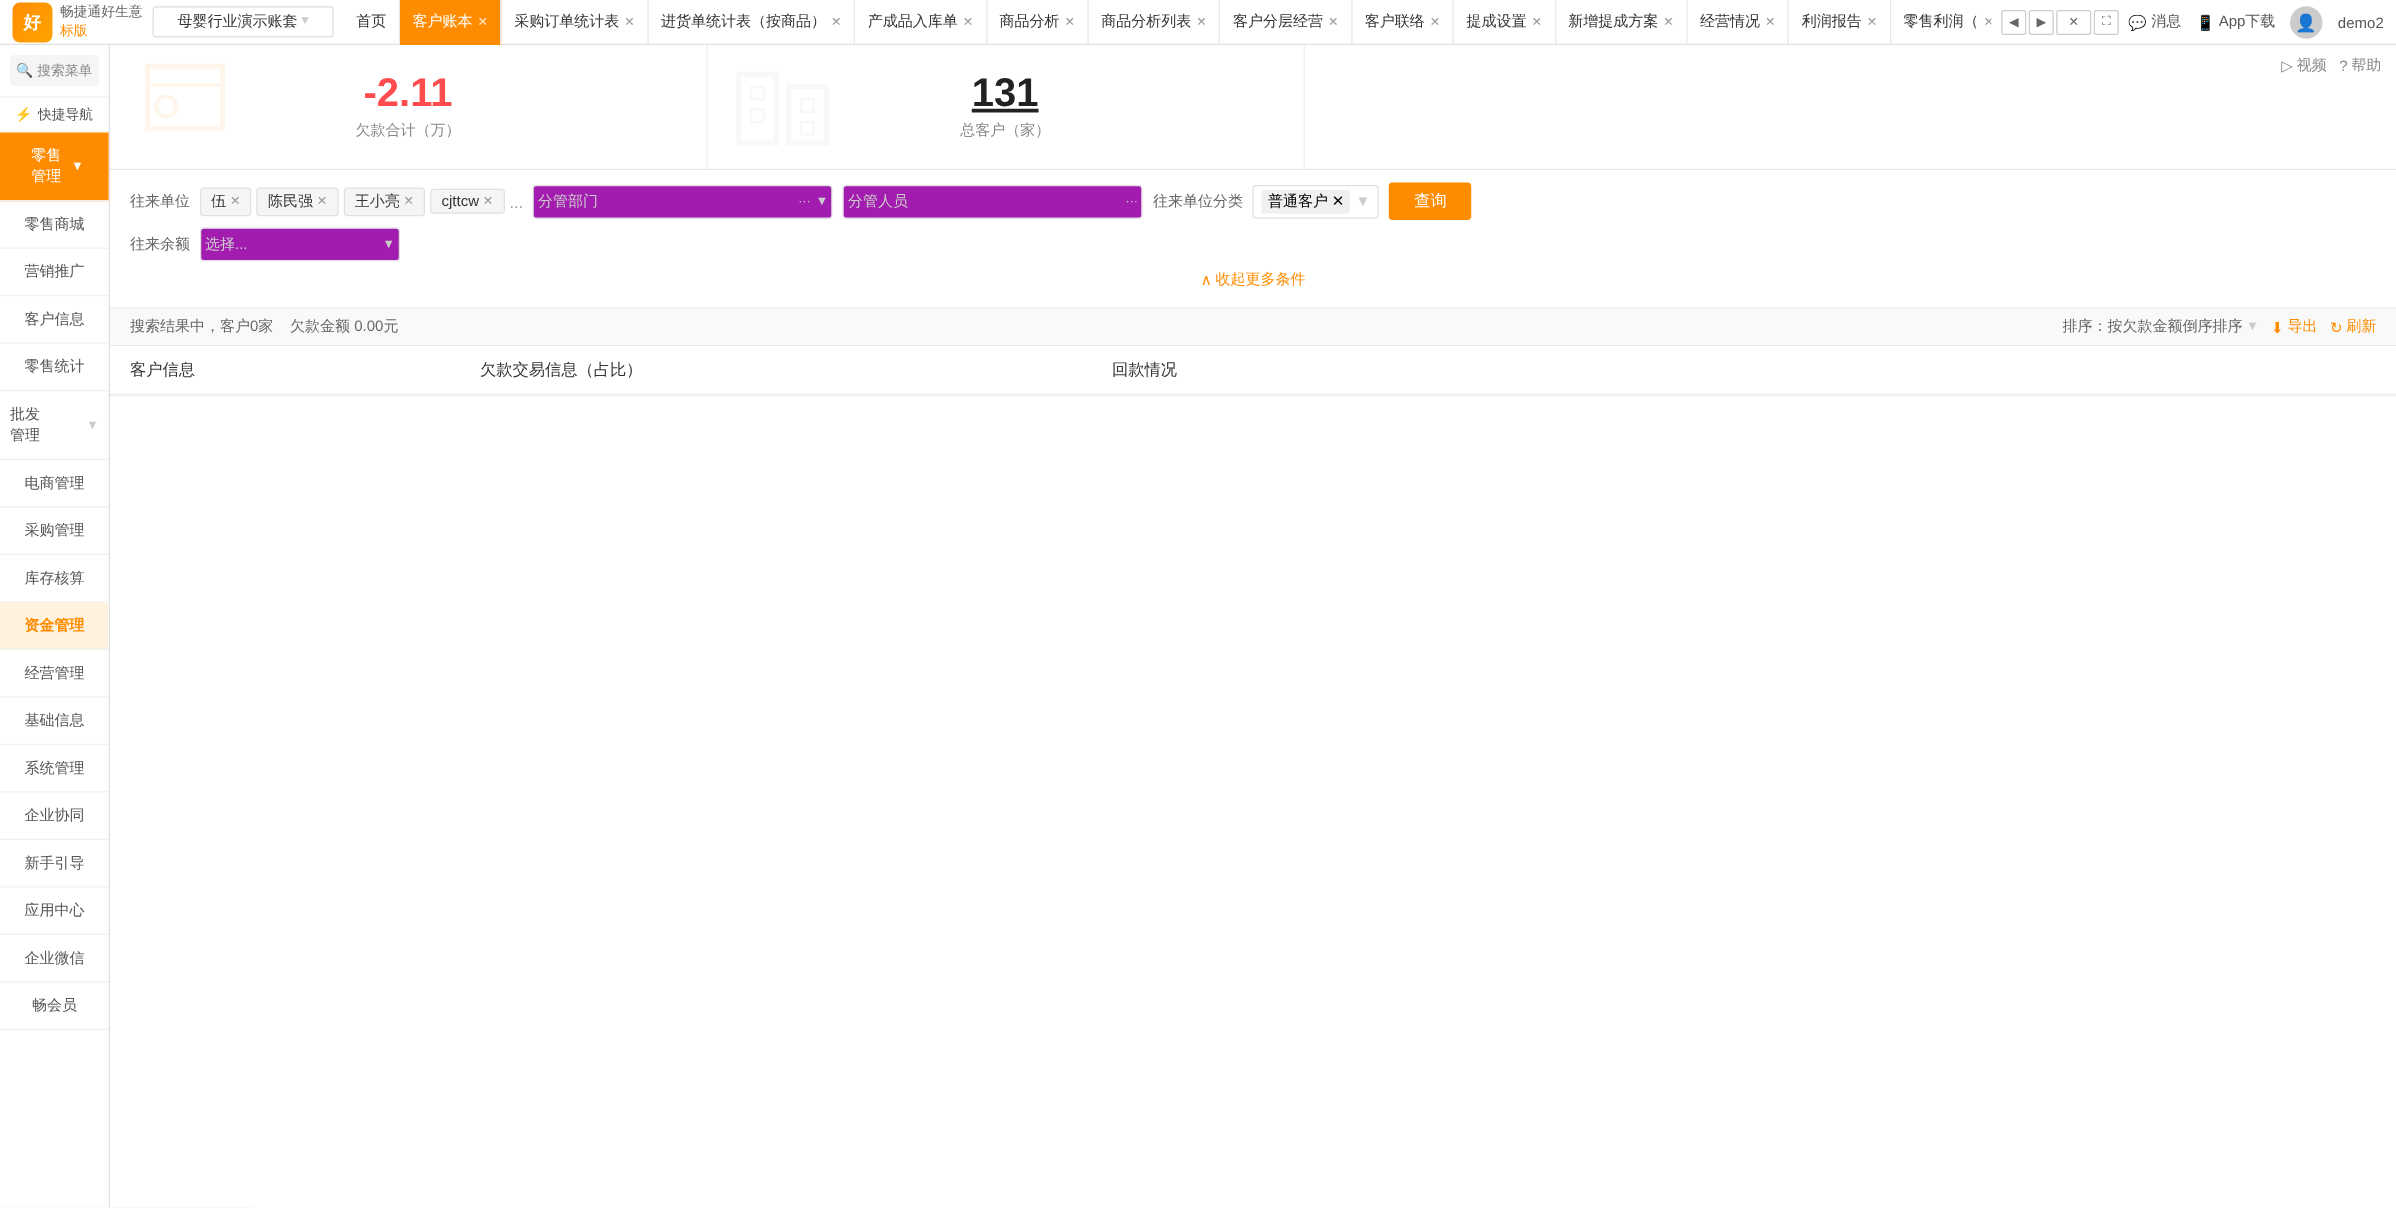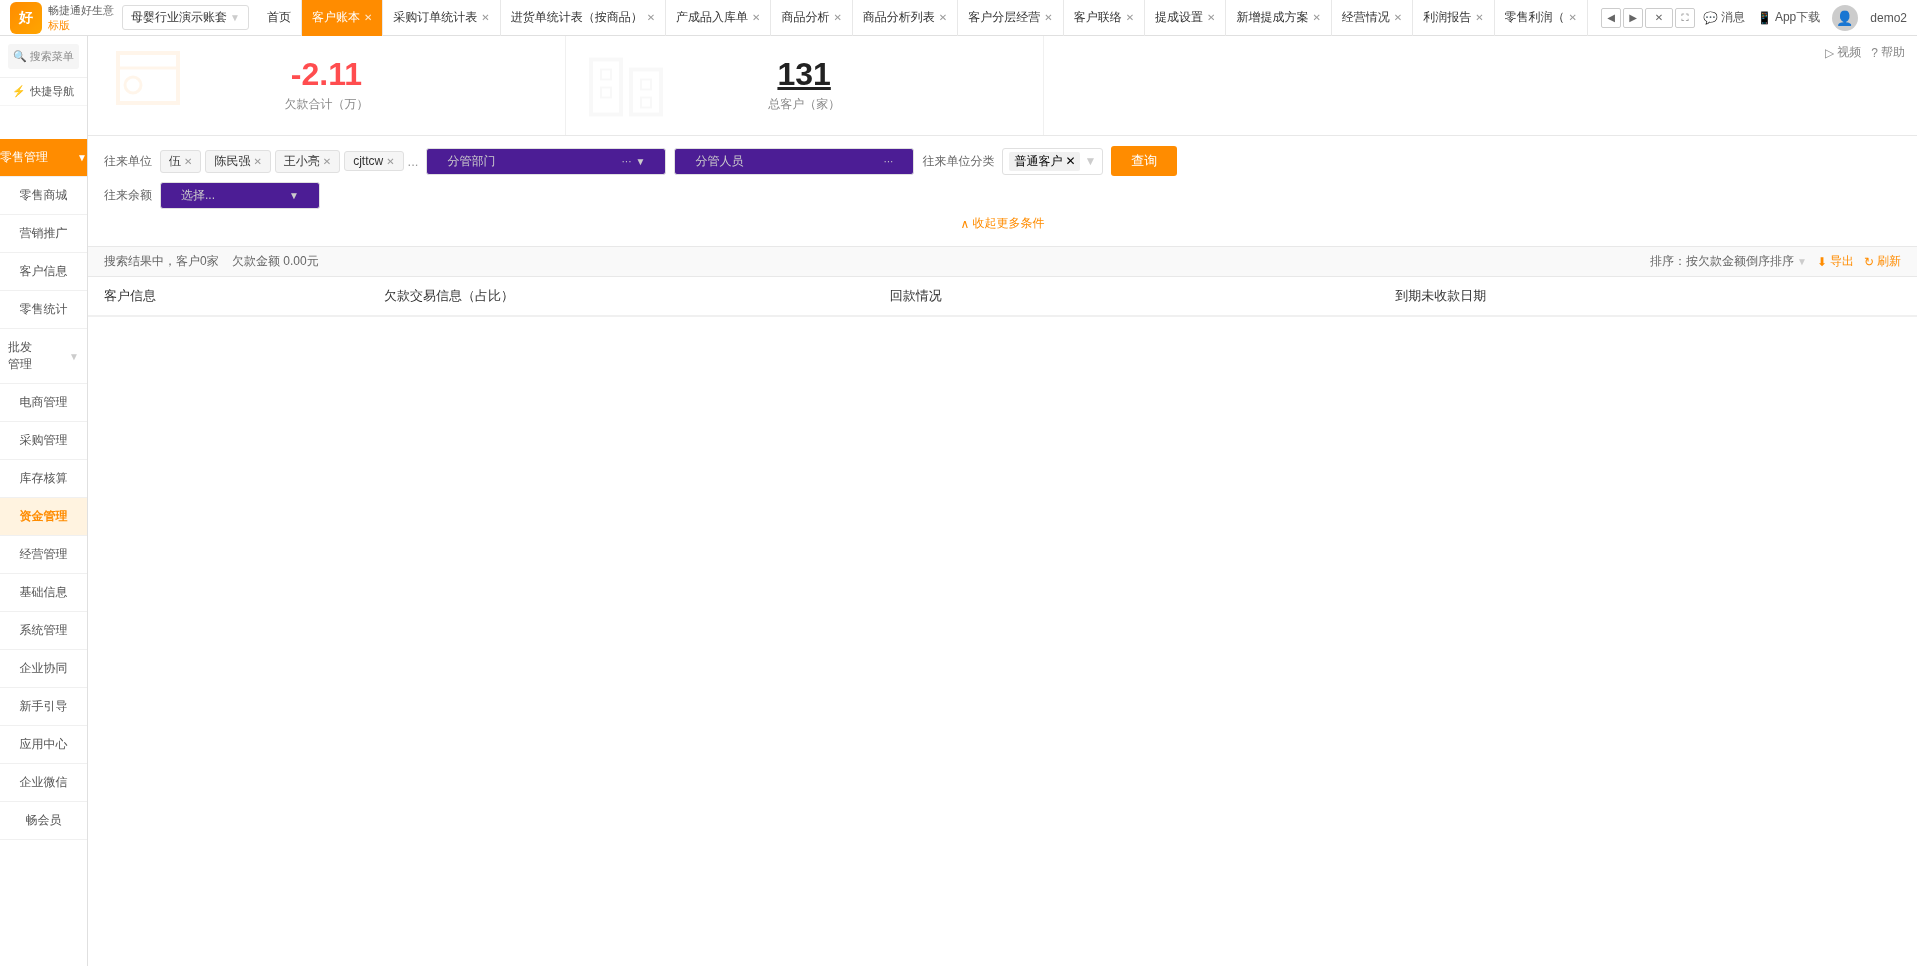--- a/index.html
+++ b/index.html
@@ -45,21 +45,21 @@
     .stats-top-right { position: absolute; top: 8px; right: 12px; display: flex; gap: 10px; font-size: 12px; color: #888; }
     .stats-top-right span { display: flex; align-items: center; gap: 3px; cursor: pointer; }
 
     
     .filter-area { background: #fff; padding: 10px 16px; border-bottom: 1px solid #e8e8e8; }
     .filter-row { display: flex; align-items: center; flex-wrap: wrap; gap: 8px; margin-bottom: 6px; }
     .filter-label { font-size: 12px; color: #666; white-space: nowrap; }
     .filter-tag-group { display: flex; align-items: center; gap: 4px; flex-wrap: wrap; }
     .filter-tag { display: flex; align-items: center; gap: 3px; padding: 2px 8px; background: #f5f5f5; border: 1px solid #e0e0e0; border-radius: 3px; font-size: 12px; color: #333; }
     .filter-tag .tag-close { color: #999; cursor: pointer; font-size: 10px; }
-    .filter-select { display: flex; align-items: center; gap: 4px; min-width: 160px; padding: 4px 20px; border: 1px solid #e0e0e0; border-radius: 3px; background: #4c1d95; cursor: pointer; font-size: 12px; color: #999; }
+    .filter-select { display: flex; align-items: center; gap: 4px; min-width: 160px; padding: 4px 3px; border: 1px solid #e0e0e0; border-radius: 3px; background: #a21caf; cursor: pointer; font-size: 12px; color: #999; }
     .filter-select .arrow { color: #ccc; font-size: 10px; }
     .filter-select-wide { min-width: 240px; }
     .collapse-btn { display: flex; align-items: center; gap: 3px; color: #ff8c00; font-size: 12px; cursor: pointer; margin: 4px auto; width: fit-content; }
 
     
     .result-info { background: #f9f9f9; padding: 6px 16px; display: flex; align-items: center; justify-content: space-between; border-bottom: 1px solid #e8e8e8; font-size: 12px; color: #666; }
     .result-right { display: flex; align-items: center; gap: 10px; }
     .sort-select { display: flex; align-items: center; gap: 3px; cursor: pointer; }
     .action-btn { display: flex; align-items: center; gap: 3px; cursor: pointer; color: #ff8c00; }
 
@@ -86,21 +86,21 @@
 <body>
 
 <div class="top-bar">
   <div class="logo-area">
     <div class="logo-icon">好</div>
     <div class="logo-text">
       <div>畅捷通好生意</div>
       <div style="color:#ff8c00;">标版</div>
     </div>
   </div>
-  <div class="filter-tag" style="border:1px solid #ddd; padding:3px 8px; background:#fff; cursor:pointer;">
+  <div class="filter-tag" style="border:1px solid #ddd; padding:3px 19px; background:#fff; cursor:pointer;font-family:Liberation Mono, monospace;">
     <span>母婴行业演示账套</span>
     <span style="color:#ccc; font-size:10px;">▼</span>
   </div>
 
   <div class="top-nav-tabs">
     <div class="top-nav-tab">
       <span>首页</span>
     </div>
     <div class="top-nav-tab active">
       <span>客户账本</span>
@@ -186,21 +186,21 @@
       <button class="sidebar-search-btn">
         <span>🔍</span>
         <span>搜索菜单</span>
       </button>
     </div>
     <div class="sidebar-nav-btn">
       <span>⚡</span>
       <span>快捷导航</span>
     </div>
 
-    <div class="sidebar-item active" style="background:#ff8c00; color:#fff; flex-direction:row; justify-content:space-between; padding:10px 0;margin-top:33px;">
+    <div class="sidebar-item active" style="background:#ff8c00; color:#fff; flex-direction:row; justify-content:space-between; padding:10px 20px;">
       <span>零售管理</span>
       <span style="font-size:10px;">▼</span>
     </div>
     <div class="sidebar-item">
       <span>零售商城</span>
     </div>
     <div class="sidebar-item">
       <span>营销推广</span>
     </div>
     <div class="sidebar-item">
@@ -377,19 +377,18 @@
           <span>刷新</span>
         </div>
       </div>
     </div>
 
     <div class="table-area">
       <div class="table-header">
         <div>客户信息</div>
         <div>欠款交易信息（占比）</div>
         <div>回款情况</div>
-        <div>到期未收款日期</div>
       </div>
 
     </div>
 
   </div>
 </div>
 
 </body></html>

